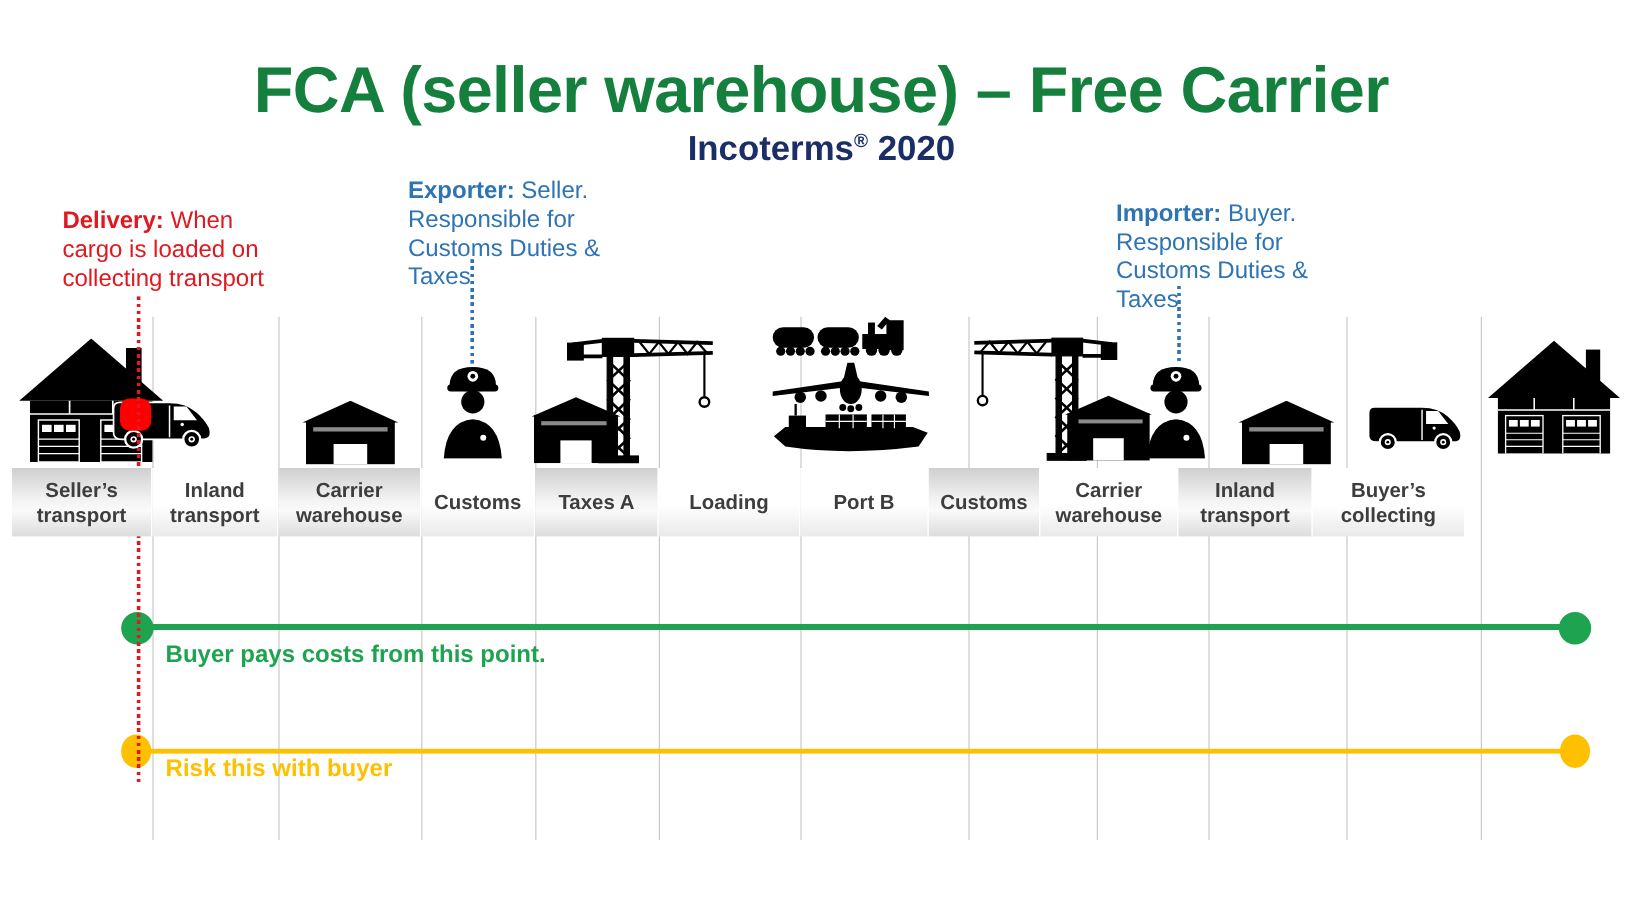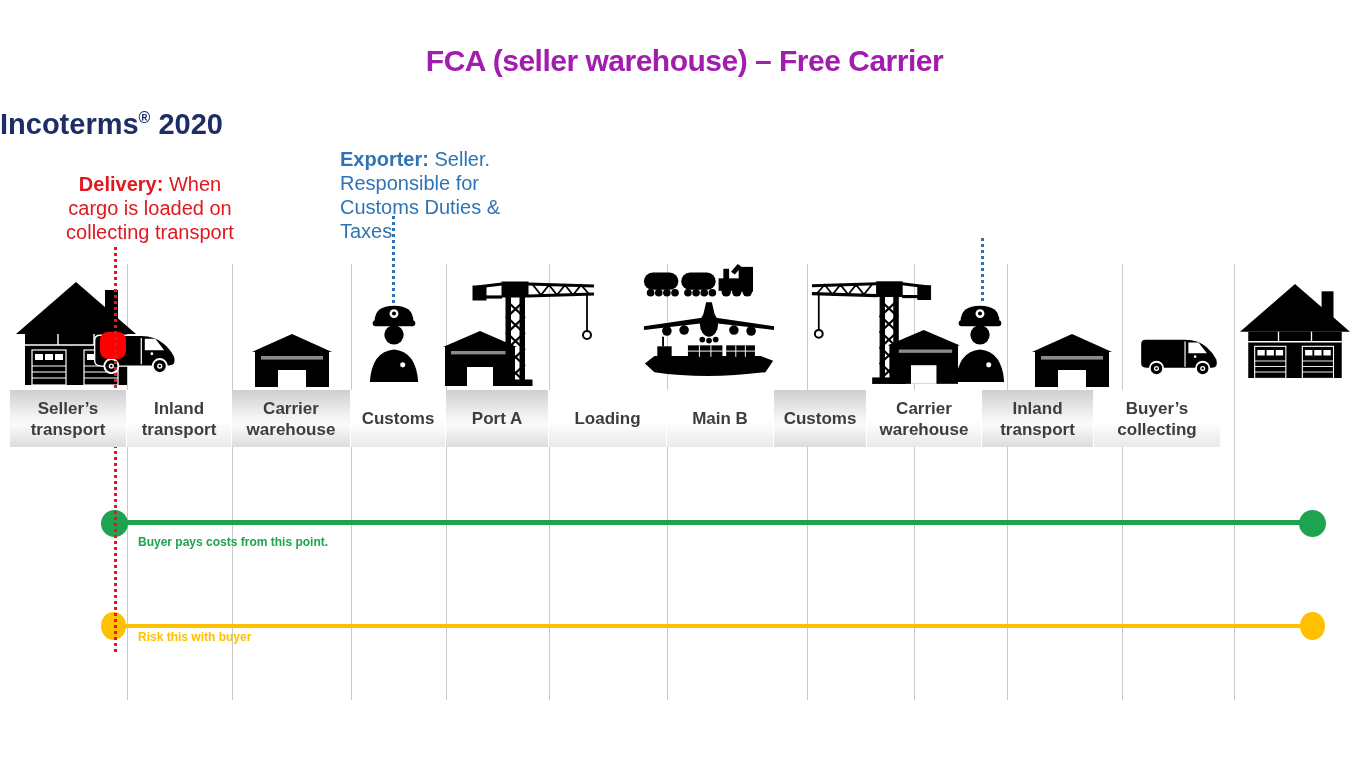--- a/index.html
+++ b/index.html
@@ -1,29 +1,29 @@
 <!DOCTYPE html>
 <html><head>
 <meta charset="utf-8">
 <style>
   html,body{margin:0;padding:0;background:#fff;}
   .stage{position:relative;width:1369px;height:768px;background:#fff;overflow:hidden;
          font-family:"Liberation Sans",sans-serif;}
 
   
   .title{position:absolute;top:44px;left:0;width:100%;text-align:center;
-         font-size:30px;font-weight:bold;color:#a21caf;letter-spacing:-.5px;}
-  .subtitle{position:absolute;top:108px;left:0;width:100%;
+         font-size:54px;font-weight:bold;color:#15803d;letter-spacing:-.5px;}
+  .subtitle{position:absolute;top:108px;left:0;width:100%;text-align:center;
          font-size:29px;font-weight:bold;color:#1b2f66;}
   .subtitle sup{font-size:55%;vertical-align:super;}
 
   
   .note{position:absolute;font-size:20px;line-height:24px;}
   .note b{font-weight:bold;}
-  .note.red{color:#e0181f;left:52px;top:172px;width:196px;text-align:center;}
+  .note.red{color:#e0181f;left:52px;top:172px;width:196px;}
   .note.blue1{color:#2e74b5;left:340px;top:147px;width:216px;}
   .note.blue2{color:#2e74b5;left:930px;top:166px;width:216px;}
 
   
   .vdot{position:absolute;width:3px;z-index:3;}
   .vdot.red{left:114px;top:247px;height:406px;
     background:repeating-linear-gradient(180deg,#e0181f 0 3px,transparent 3px 6px);}
   .vdot.blue-a{left:392px;top:216px;height:87px;
     background:repeating-linear-gradient(180deg,#2e74b5 0 3px,transparent 3px 6px);}
   .vdot.blue-b{left:981px;top:238px;height:65px;
@@ -49,41 +49,45 @@
 
   
   .hline{position:absolute;z-index:2;}
   .costs-line{left:115px;top:520px;width:1198px;height:5px;background:#1ea351;}
   .risk-line{left:115px;top:624px;width:1198px;height:4px;background:#ffc000;}
   .dot{position:absolute;border-radius:50%;z-index:2;}
   .dot.green{width:27px;height:27px;background:#1ea351;top:510px;}
   .dot.amber{width:25px;height:28px;background:#ffc000;top:612px;}
   .dot.left{left:101px;} .dot.right{left:1299px;}
   .dot.amber.right{left:1300px;}
-  .line-label{position:absolute;font-size:12px;font-weight:bold;z-index:2;}
+  .line-label{position:absolute;font-size:20px;font-weight:bold;z-index:2;}
   .costs-label{left:138px;top:535px;color:#1ea351;}
   .risk-label{left:138px;top:630px;color:#ffc000;}
 </style>
 </head>
 <body>
 
 <div class="stage">
 
   <div class="title">FCA (seller warehouse) – Free Carrier</div>
   <div class="subtitle"><span>Incoterms</span><sup>®</sup>
     <span>2020</span>
   </div>
 
   <div class="note red">
     <b>Delivery:</b>
     <span>When cargo is loaded on collecting transport</span>
   </div>
   <div class="note blue1">
     <b>Exporter:</b>
     <span>Seller. Responsible for Customs Duties &amp; Taxes</span>
+  </div>
+  <div class="note blue2">
+    <b>Importer:</b>
+    <span>Buyer. Responsible for Customs Duties &amp; Taxes</span>
   </div>
 
   <div class="grid" style="left:127px"></div>
   <div class="grid" style="left:232px"></div>
   <div class="grid" style="left:351px"></div>
   <div class="grid" style="left:446px"></div>
   <div class="grid" style="left:549px"></div>
   <div class="grid" style="left:667px"></div>
   <div class="grid" style="left:807px"></div>
   <div class="grid" style="left:914px"></div>
@@ -332,23 +336,23 @@
 
   <div class="vdot red"></div>
   <div class="vdot blue-a"></div>
   <div class="vdot blue-b"></div>
 
   <div class="band">
     <div class="cell gray w1">Seller’s transport</div>
     <div class="cell white w2">Inland transport</div>
     <div class="cell gray w3">Carrier warehouse</div>
     <div class="cell white w4">Customs</div>
-    <div class="cell gray w5">Port A</div>
+    <div class="cell gray w5">Taxes A</div>
     <div class="cell white w6">Loading</div>
-    <div class="cell white w8">Main B</div>
+    <div class="cell white w8">Port B</div>
     <div class="cell gray w9">Customs</div>
     <div class="cell white w10">Carrier warehouse</div>
     <div class="cell gray w11">Inland transport</div>
     <div class="cell white w12">Buyer’s collecting</div>
   </div>
 
   <div class="hline costs-line"></div>
   <div class="dot green left"></div>
   <div class="dot green right"></div>
   <div class="line-label costs-label">Buyer pays costs from this point.</div>

